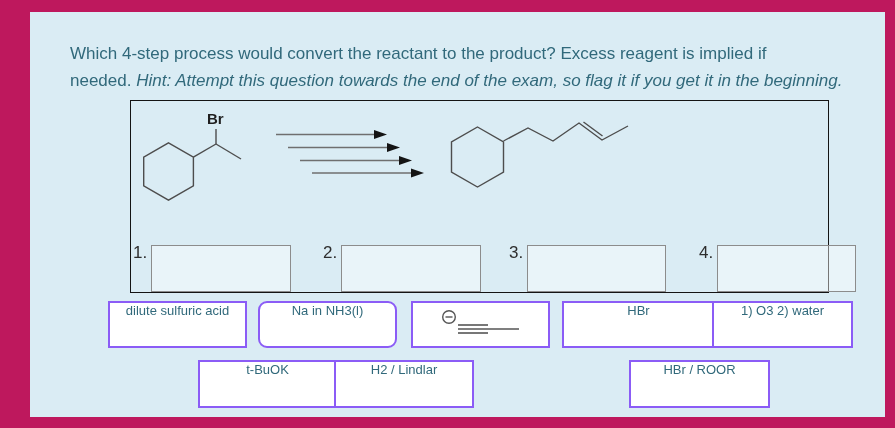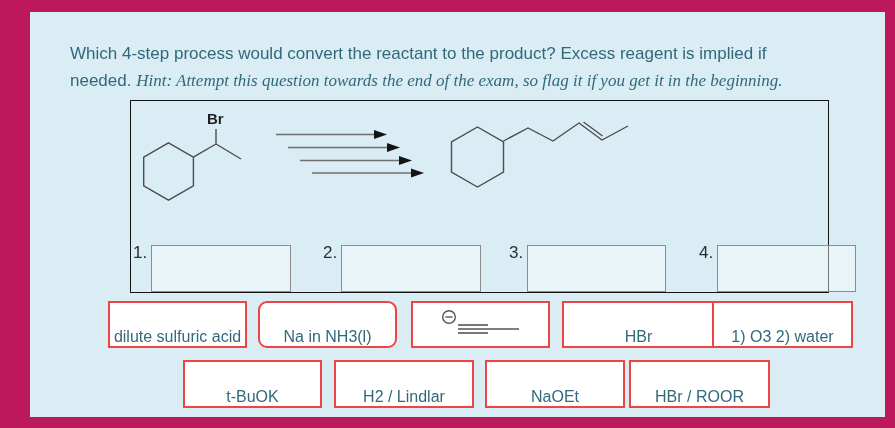--- a/index.html
+++ b/index.html
@@ -5,37 +5,37 @@
   html,body{margin:0;padding:0;background:#ffffff;}
   .canvas{
     position:relative;width:895px;height:428px;background:#be185d;
     font-family:"Liberation Sans", sans-serif;overflow:hidden;
   }
   .panel{
     position:absolute;left:30px;top:12px;width:855px;height:405px;
     background:#daecf4;
   }
   .question{position:absolute;left:40px;top:28px;width:800px;color:#31697b;font-size:17px;line-height:27px;}
-  .question em{font-style:italic;font-family:Liberation Serif, serif;}
+  .question em{font-style:italic;}
   .reaction-box{
     position:absolute;left:100px;top:88px;width:699px;height:193px;
     border:1.5px solid #141414;box-sizing:border-box;background:transparent;
   }
   .reaction-svg{position:absolute;left:100px;top:88px;width:699px;height:193px;}
   .zone-num{
     position:absolute;color:#2e2e2e;font-size:17px;line-height:18px;
   }
   .zone-box{
     position:absolute;height:47px;box-sizing:border-box;
     border:1px solid #8c8c8c;background:rgba(255,255,255,0.42);
   }
   .tile{
     position:absolute;height:47px;box-sizing:border-box;background:#ffffff;
-    border:2px solid #ef4444;display:flex;align-items:flex-end;justify-content:center;
-    color:#31697b;font-size:16px;cursor:pointer;
+    border:2px solid #8b5cf6;display:flex;align-items:flex-start;justify-content:center;
+    color:#31697b;font-size:13px;cursor:pointer;
   }
   .tile svg{display:block;}
 </style>
 </head>
 <body>
 
 <div class="canvas">
   <div class="panel">
 
     <div class="question">
@@ -100,27 +100,24 @@
         <line x1="45" y1="30" x2="75" y2="30" stroke="#555555" stroke-width="1.6"></line>
       </svg>
     </div>
     <div class="tile" style="left:532px;top:289px;width:153px;">
       <span>HBr</span>
     </div>
     <div class="tile" style="left:682px;top:289px;width:141px;">
       <span>1) O3 2) water</span>
     </div>
 
-    <div class="tile" style="left:153px;top:348px;width:139px;height:48px;">
+    <div class="tile" style="left:168px;top:348px;width:139px;height:48px;">
       <span>t-BuOK</span>
     </div>
     <div class="tile" style="left:304px;top:348px;width:140px;height:48px;">
       <span>H2 / Lindlar</span>
-    </div>
-    <div class="tile" style="left:455px;top:348px;width:140px;height:48px;">
-      <span>NaOEt</span>
     </div>
     <div class="tile" style="left:599px;top:348px;width:141px;height:48px;">
       <span>HBr / ROOR</span>
     </div>
 
   </div>
 </div>
 
 </body></html>

